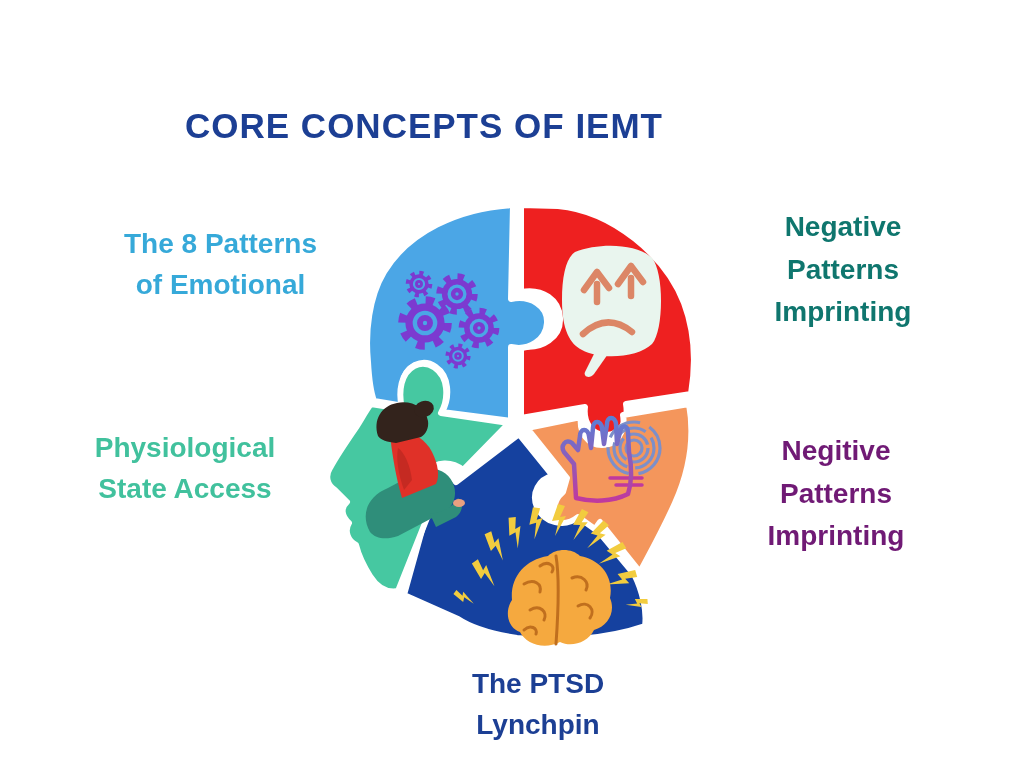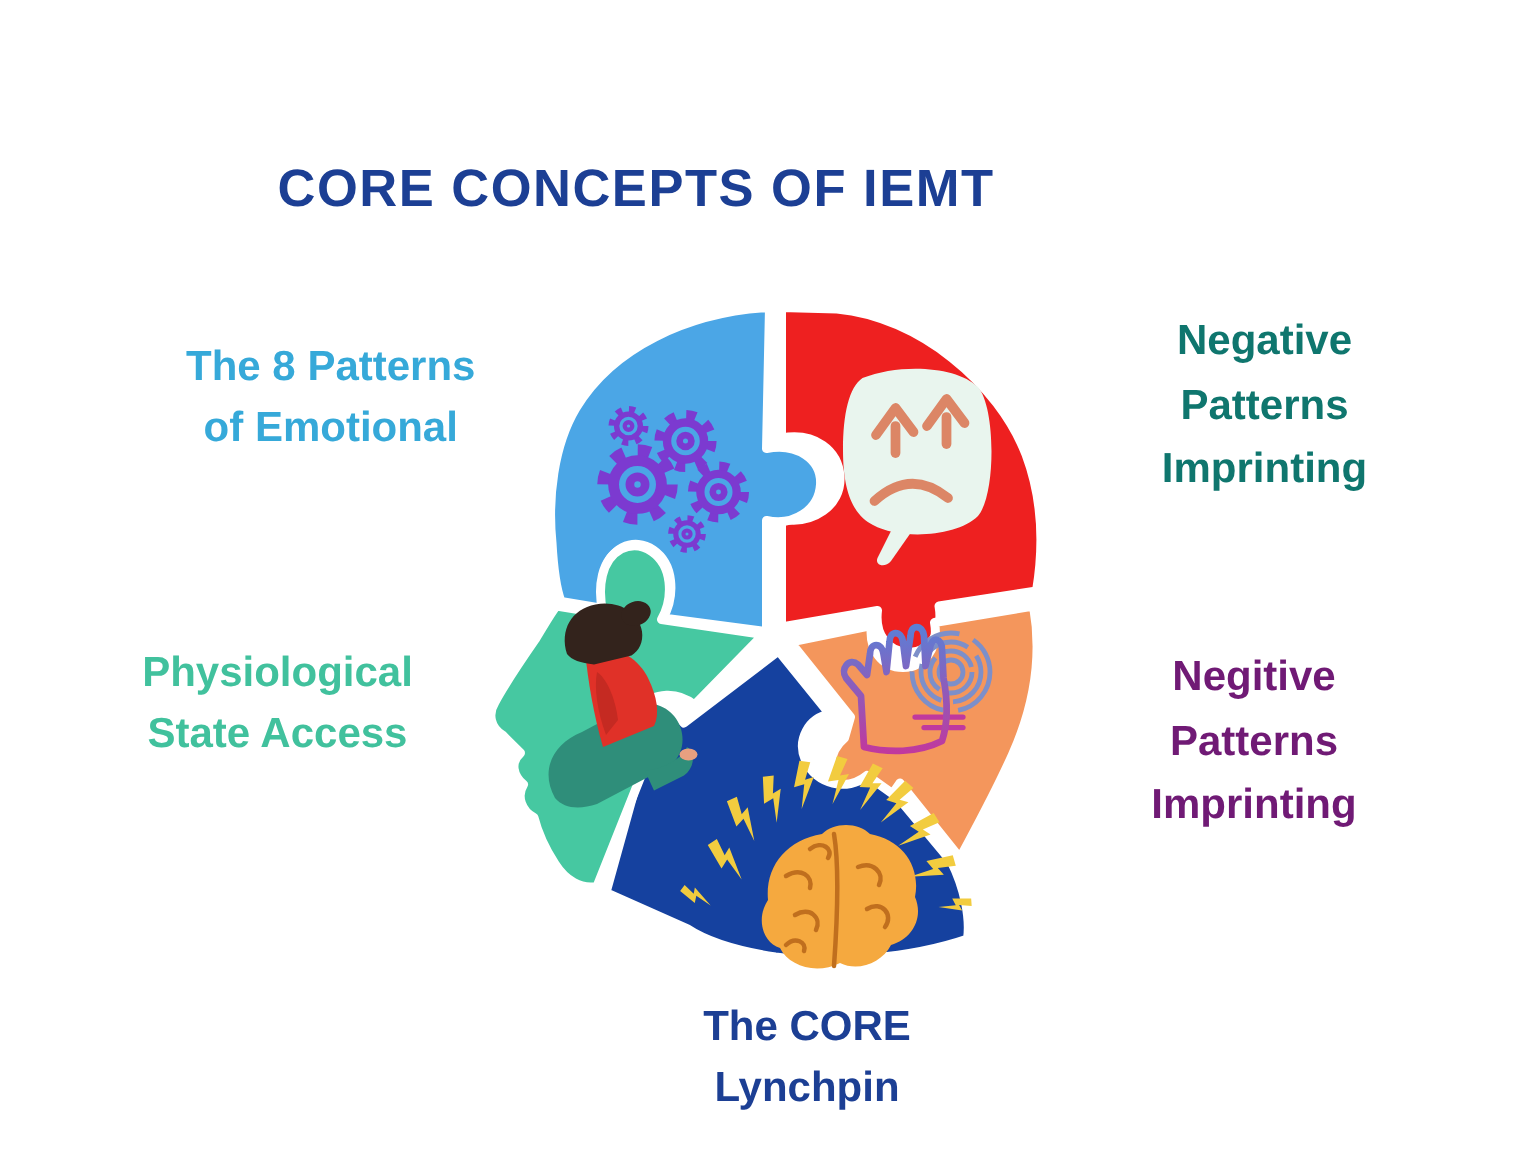--- a/index.html
+++ b/index.html
@@ -45,21 +45,21 @@
     <div>Imprinting</div>
   </div>
 
   <div class="label label-negid">
     <div>Negitive</div>
     <div>Patterns</div>
     <div>Imprinting</div>
   </div>
 
   <div class="label label-ptsd">
-    <div>The CORE</div>
+    <div>The PTSD</div>
     <div>Lynchpin</div>
   </div>
 
   <svg class="head" width="1024" height="770" viewBox="0 0 1024 770">
     <defs>
       <g id="gear">
         <circle r="15" fill="none" stroke-width="7" stroke-dasharray="5.5 6.28"></circle>
         <circle r="11" fill="none" stroke-width="5"></circle>
         <circle r="3.5" fill="none" stroke-width="4"></circle>
       </g>

